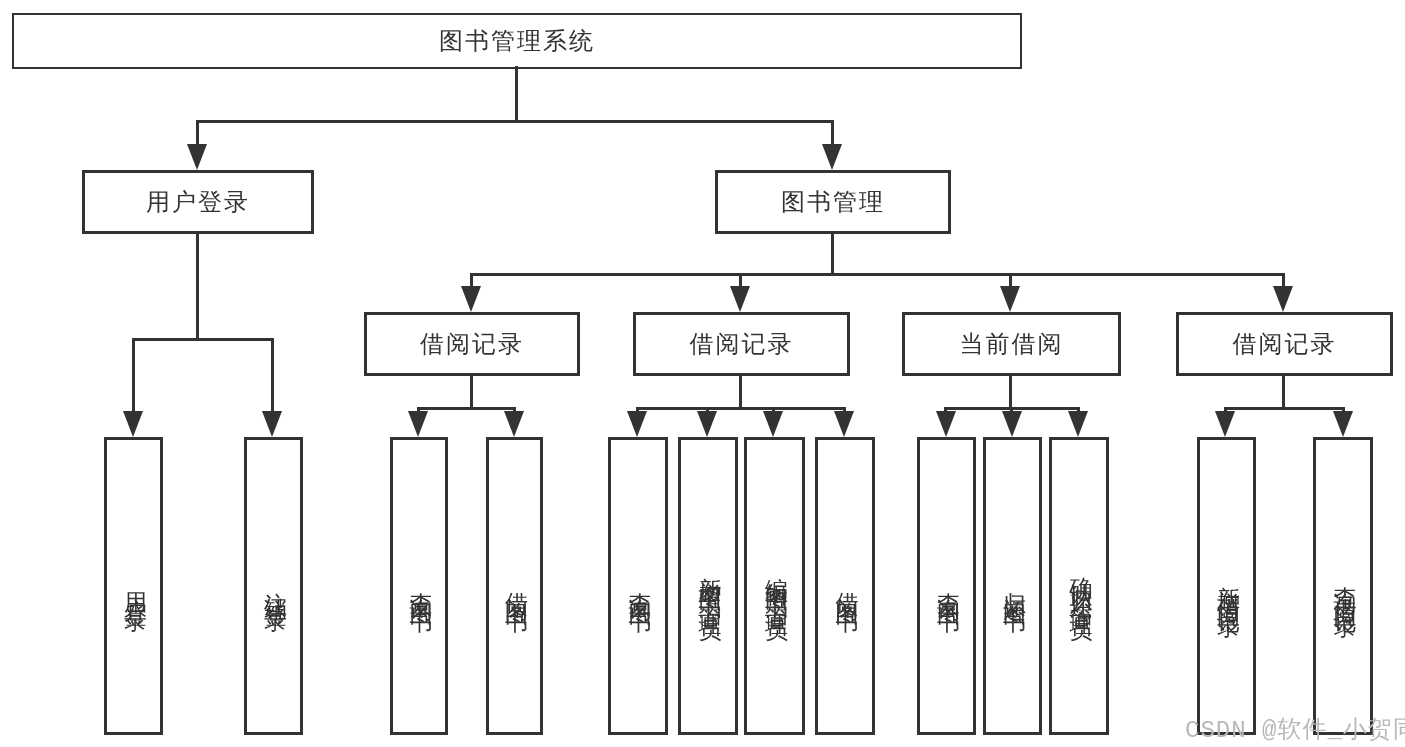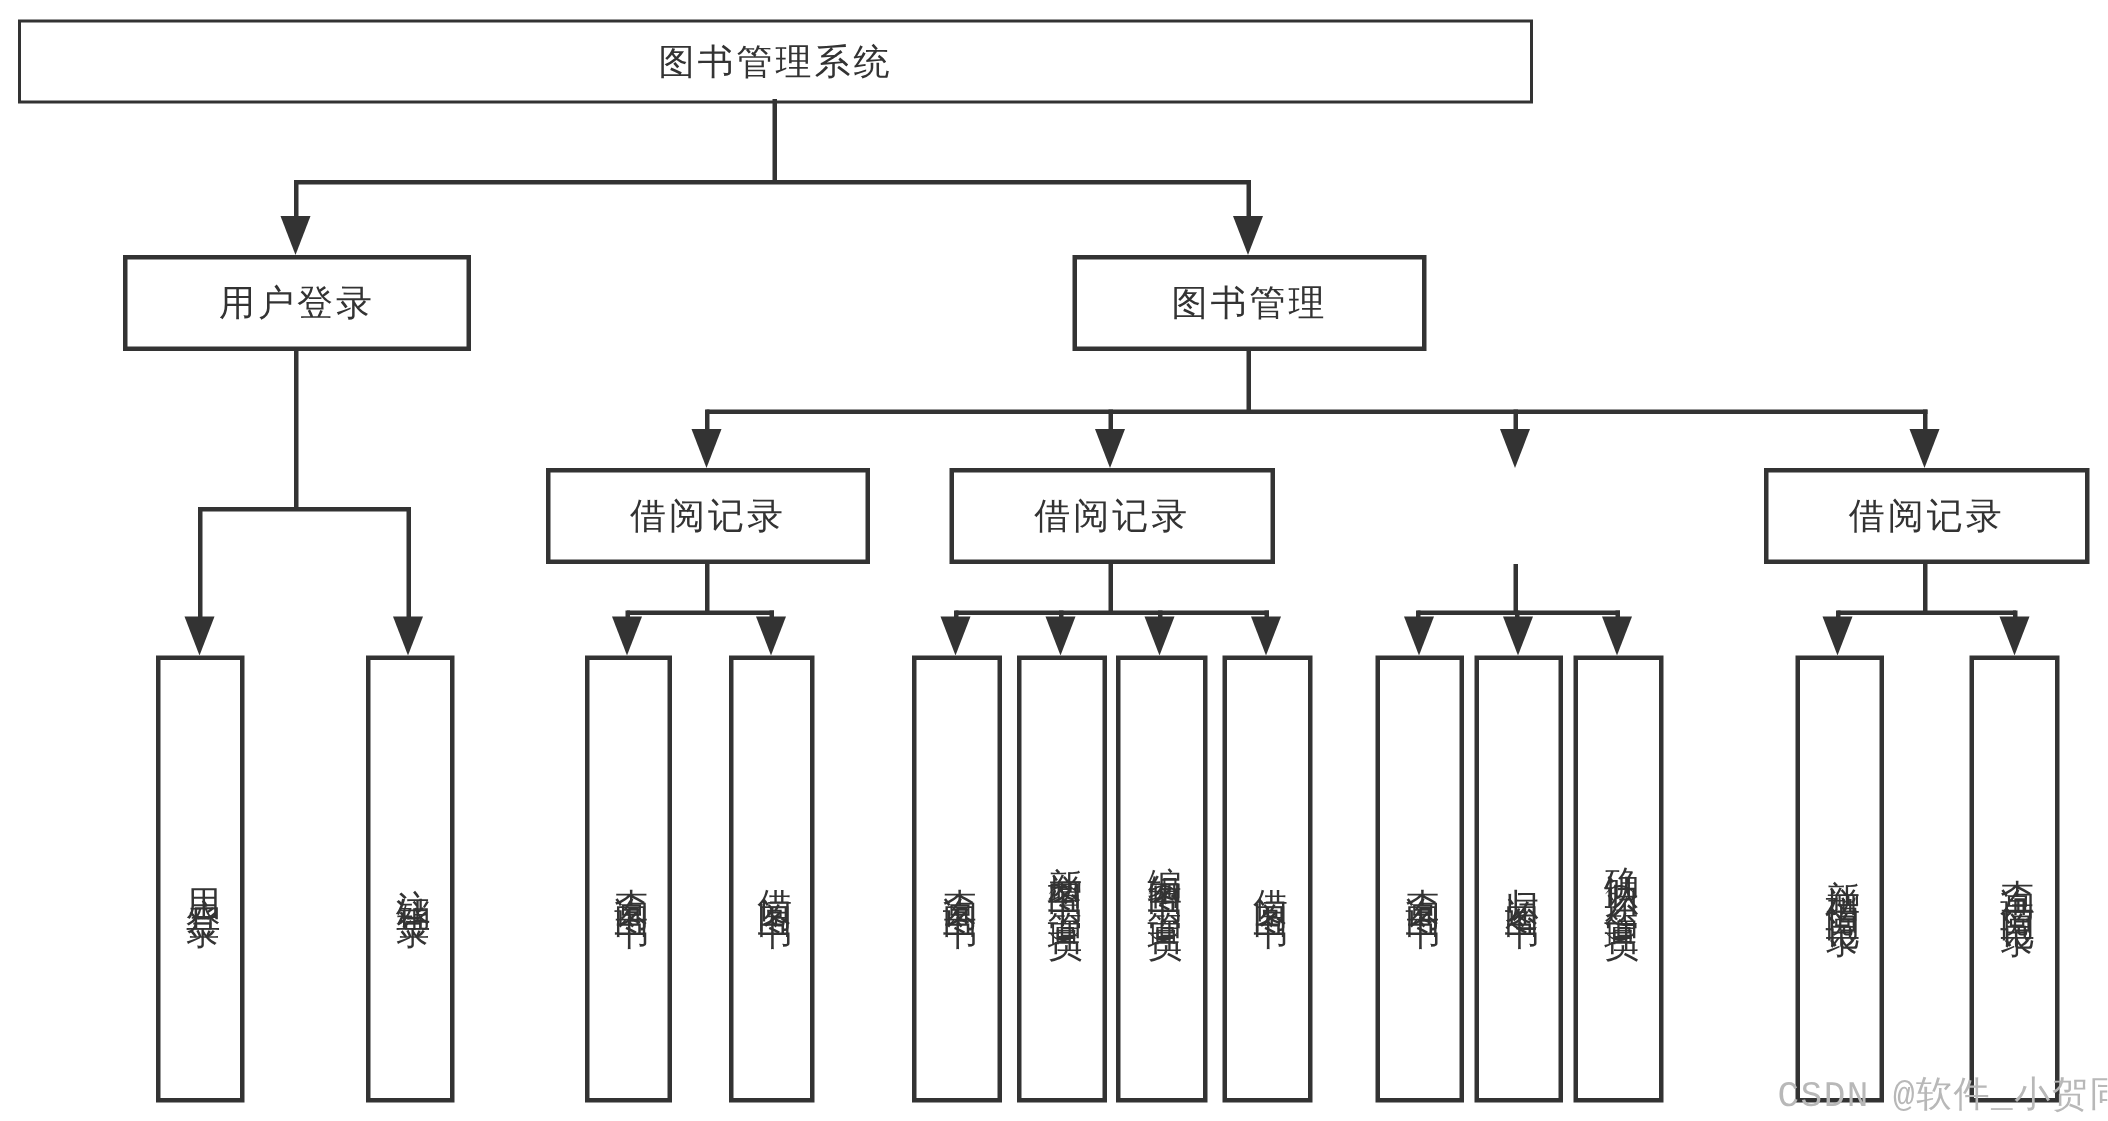--- a/index.html
+++ b/index.html
@@ -98,20 +98,23 @@
   <div class="arrow" style="left:730px; top:286px;"></div>
   <div class="arrow" style="left:1000px; top:286px;"></div>
   <div class="arrow" style="left:1273px; top:286px;"></div>
 
   <div class="box h" style="left:364px; top:312px; width:216px; height:64px;">
     <span>借阅记录</span>
   </div>
   <div class="box h" style="left:633px; top:312px; width:217px; height:64px;">
     <span>借阅记录</span>
   </div>
+  <div class="box h" style="left:902px; top:312px; width:219px; height:64px;">
+    <span>当前借阅</span>
+  </div>
   <div class="box h" style="left:1176px; top:312px; width:217px; height:64px;justify-content:center;">
     <span>借阅记录</span>
   </div>
 
   <div class="vline" style="left:470px; top:376px; height:33px;"></div>
   <div class="hline" style="left:418px; top:407px; width:98px;"></div>
   <div class="vline" style="left:417px; top:407px; height:8px;"></div>
   <div class="vline" style="left:513px; top:407px; height:8px;"></div>
   <div class="arrow" style="left:408px; top:411px;"></div>
   <div class="arrow" style="left:504px; top:411px;"></div>

